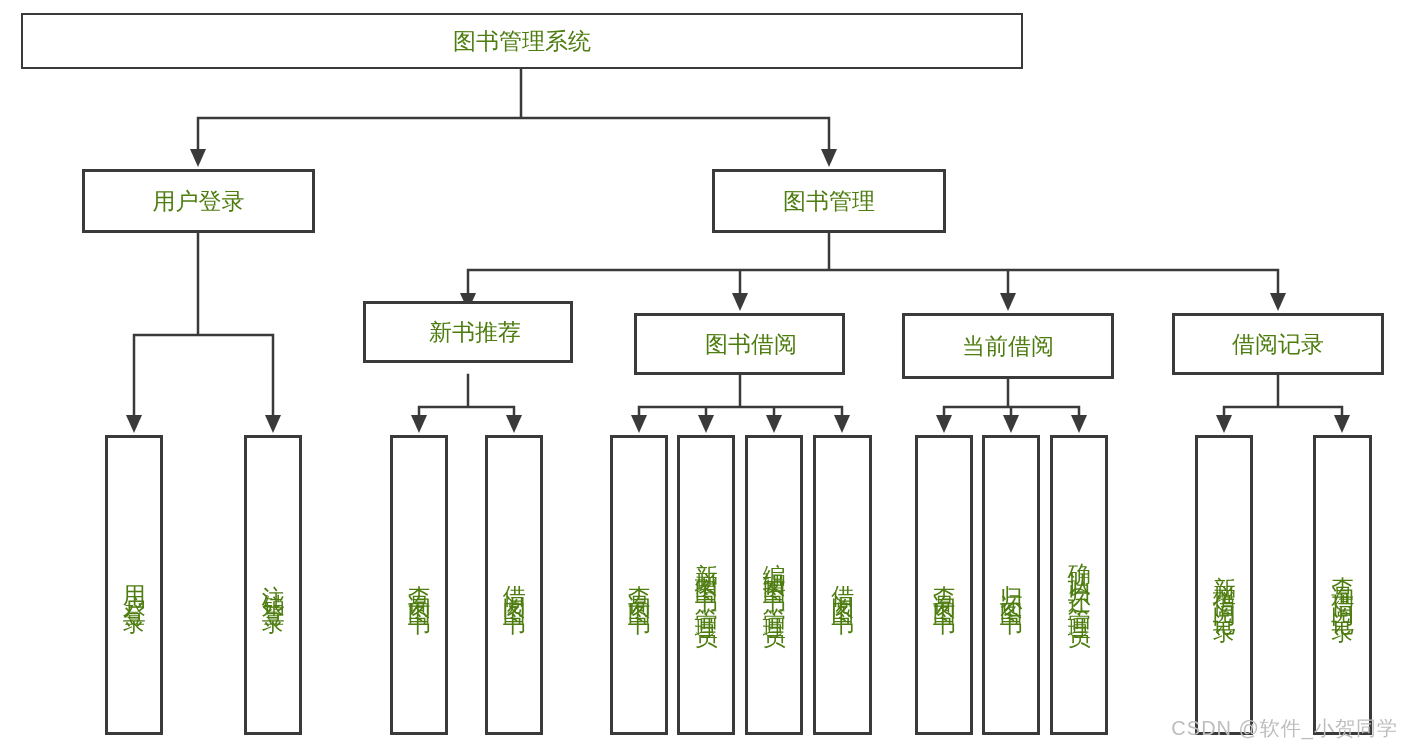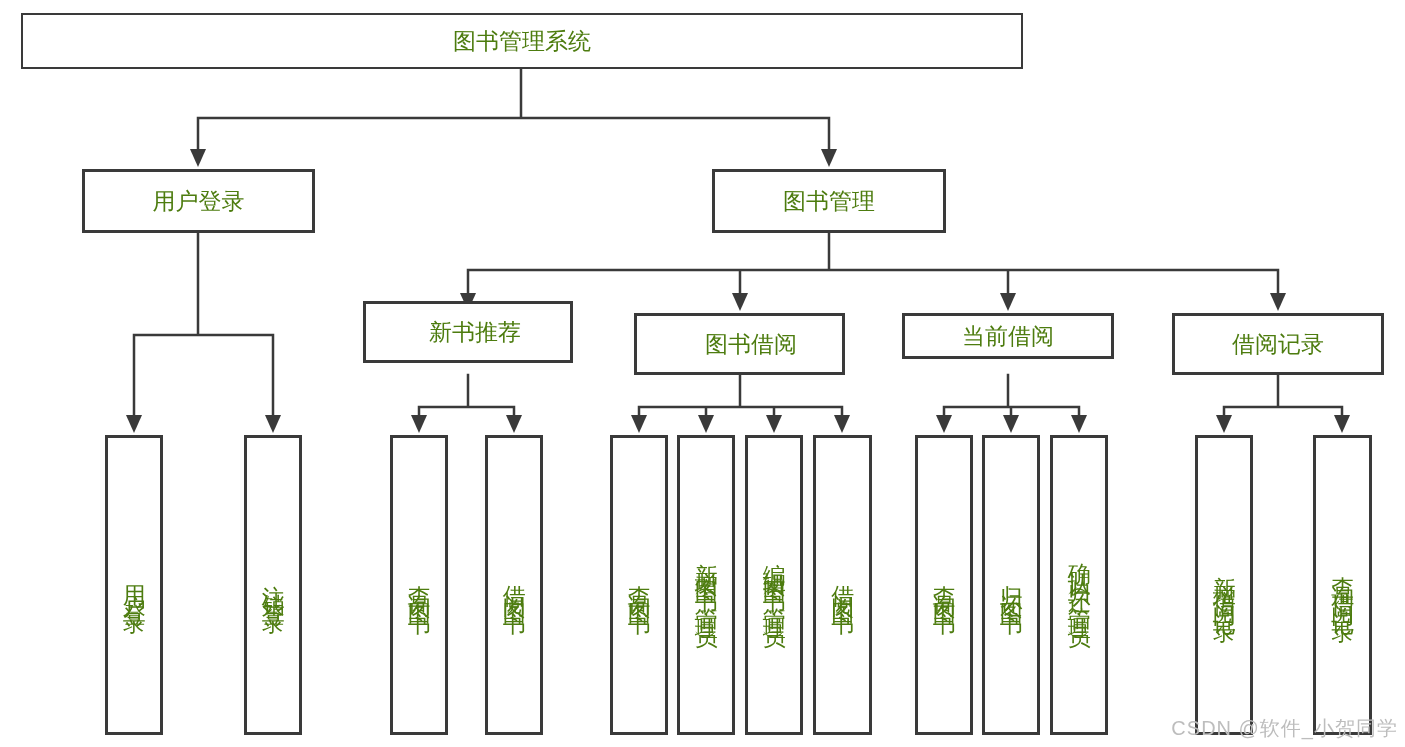--- a/index.html
+++ b/index.html
@@ -103,21 +103,21 @@
     </g>
   </svg>
 
   <div class="box root-box" style="left:21px; top:13px; width:1002px; height:56px;">图书管理系统</div>
 
   <div class="box branch-box" style="left:82px; top:169px; width:233px; height:64px;">用户登录</div>
   <div class="box branch-box" style="left:712px; top:169px; width:234px; height:64px;">图书管理</div>
 
   <div class="box branch-box" style="left:363px; top:301px; width:210px; height:62px;padding-left:14px;">新书推荐</div>
   <div class="box branch-box" style="left:634px; top:313px; width:211px; height:62px;padding-left:23px;">图书借阅</div>
-  <div class="box branch-box" style="left:902px; top:313px; width:212px; height:46px;">当前借阅</div>
+  <div class="box branch-box" style="left:902px; top:313px; width:212px; height:66px;">当前借阅</div>
   <div class="box branch-box" style="left:1172px; top:313px; width:212px; height:62px;">借阅记录</div>
 
   <div class="box leaf-box" style="left:105px; top:435px; width:58px; height:300px;">用户登录</div>
   <div class="box leaf-box" style="left:244px; top:435px; width:58px; height:300px;">注销登录</div>
 
   <div class="box leaf-box" style="left:390px; top:435px; width:58px; height:300px;">查询图书</div>
   <div class="box leaf-box" style="left:485px; top:435px; width:58px; height:300px;">借阅图书</div>
 
   <div class="box leaf-box" style="left:610px; top:435px; width:58px; height:300px;">查询图书</div>
   <div class="box leaf-box" style="left:677px; top:435px; width:58px; height:300px;">新增图书（管理员）</div>

